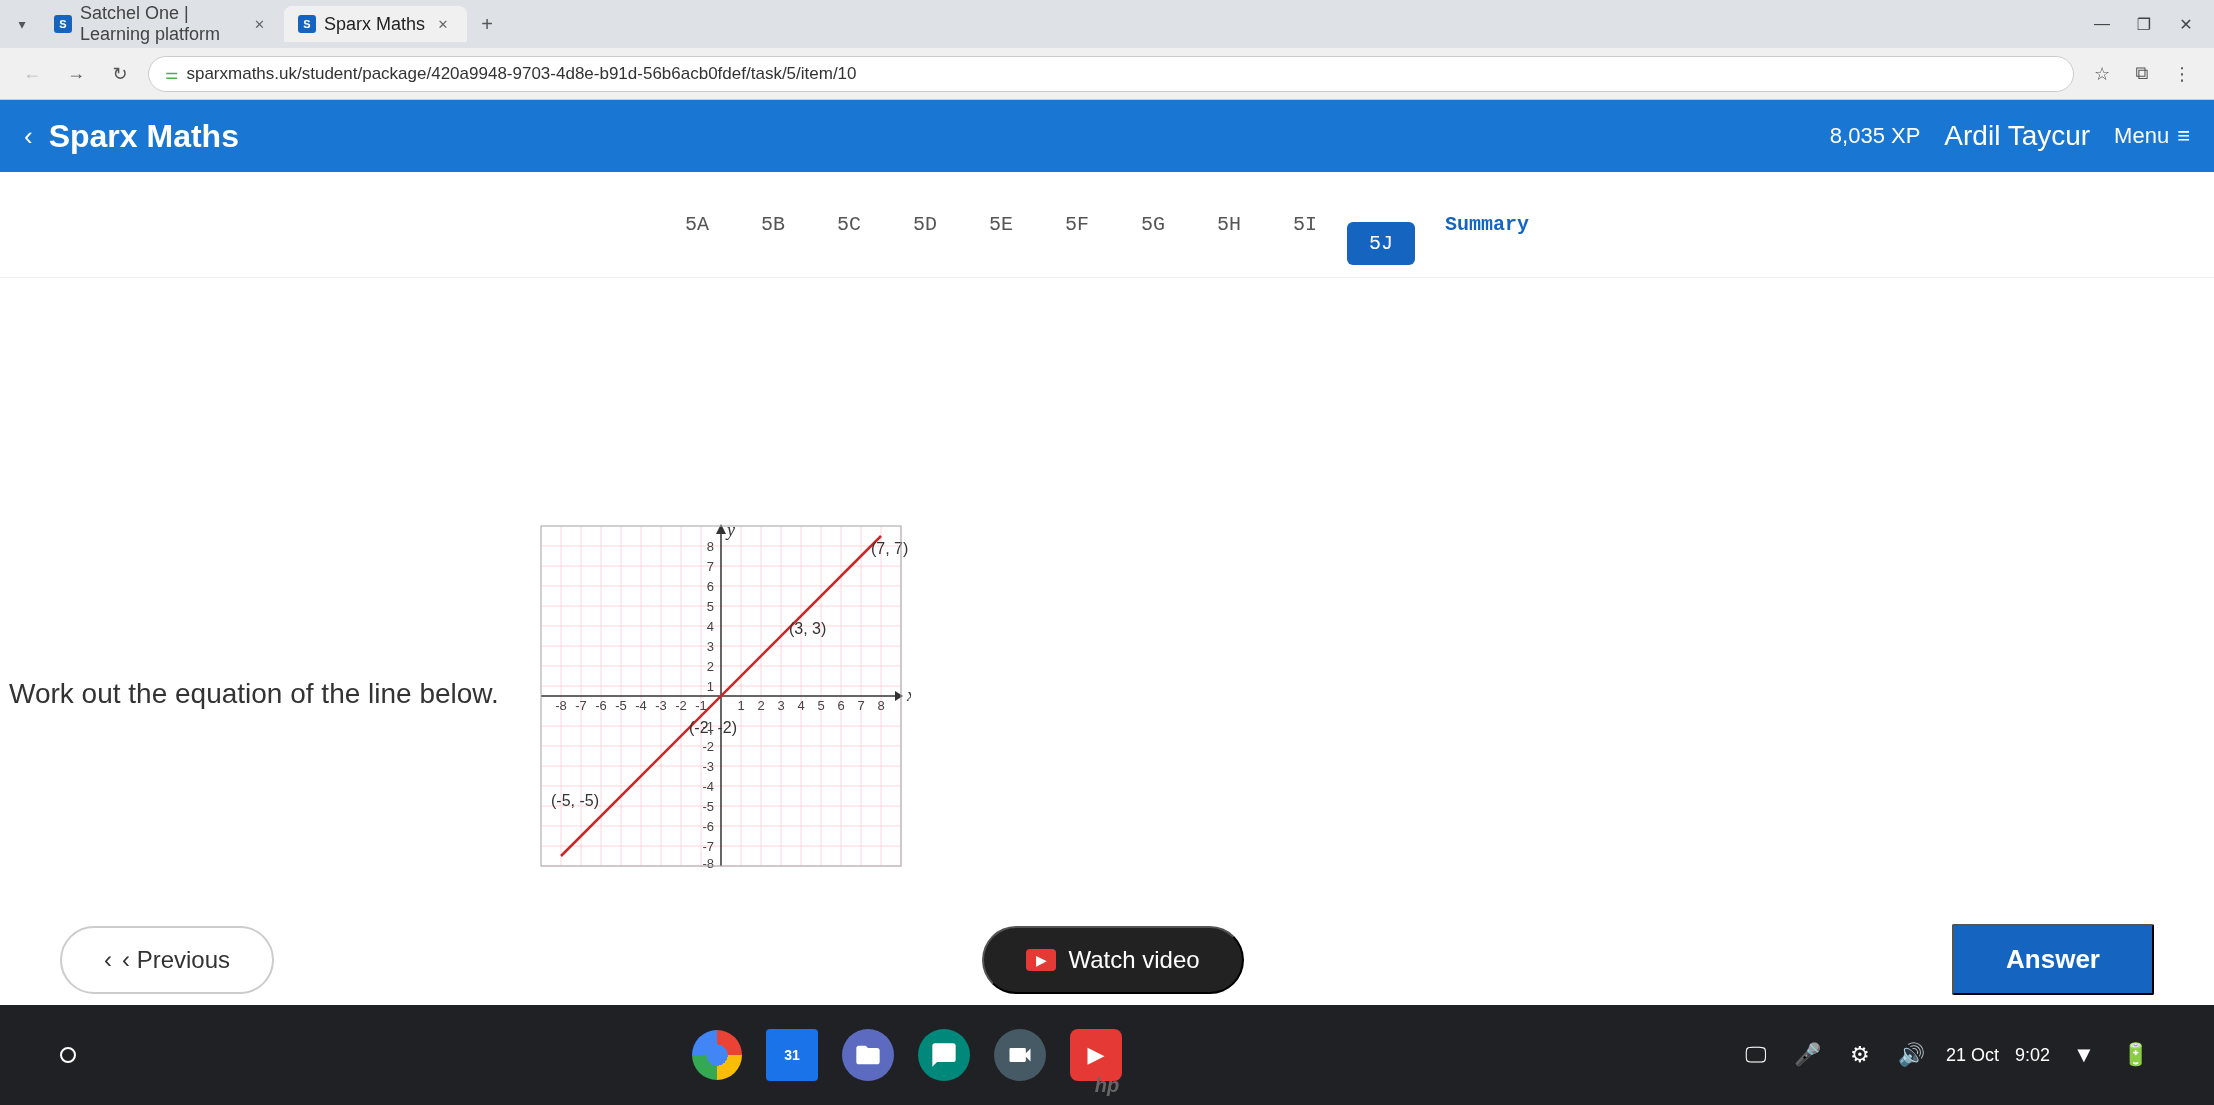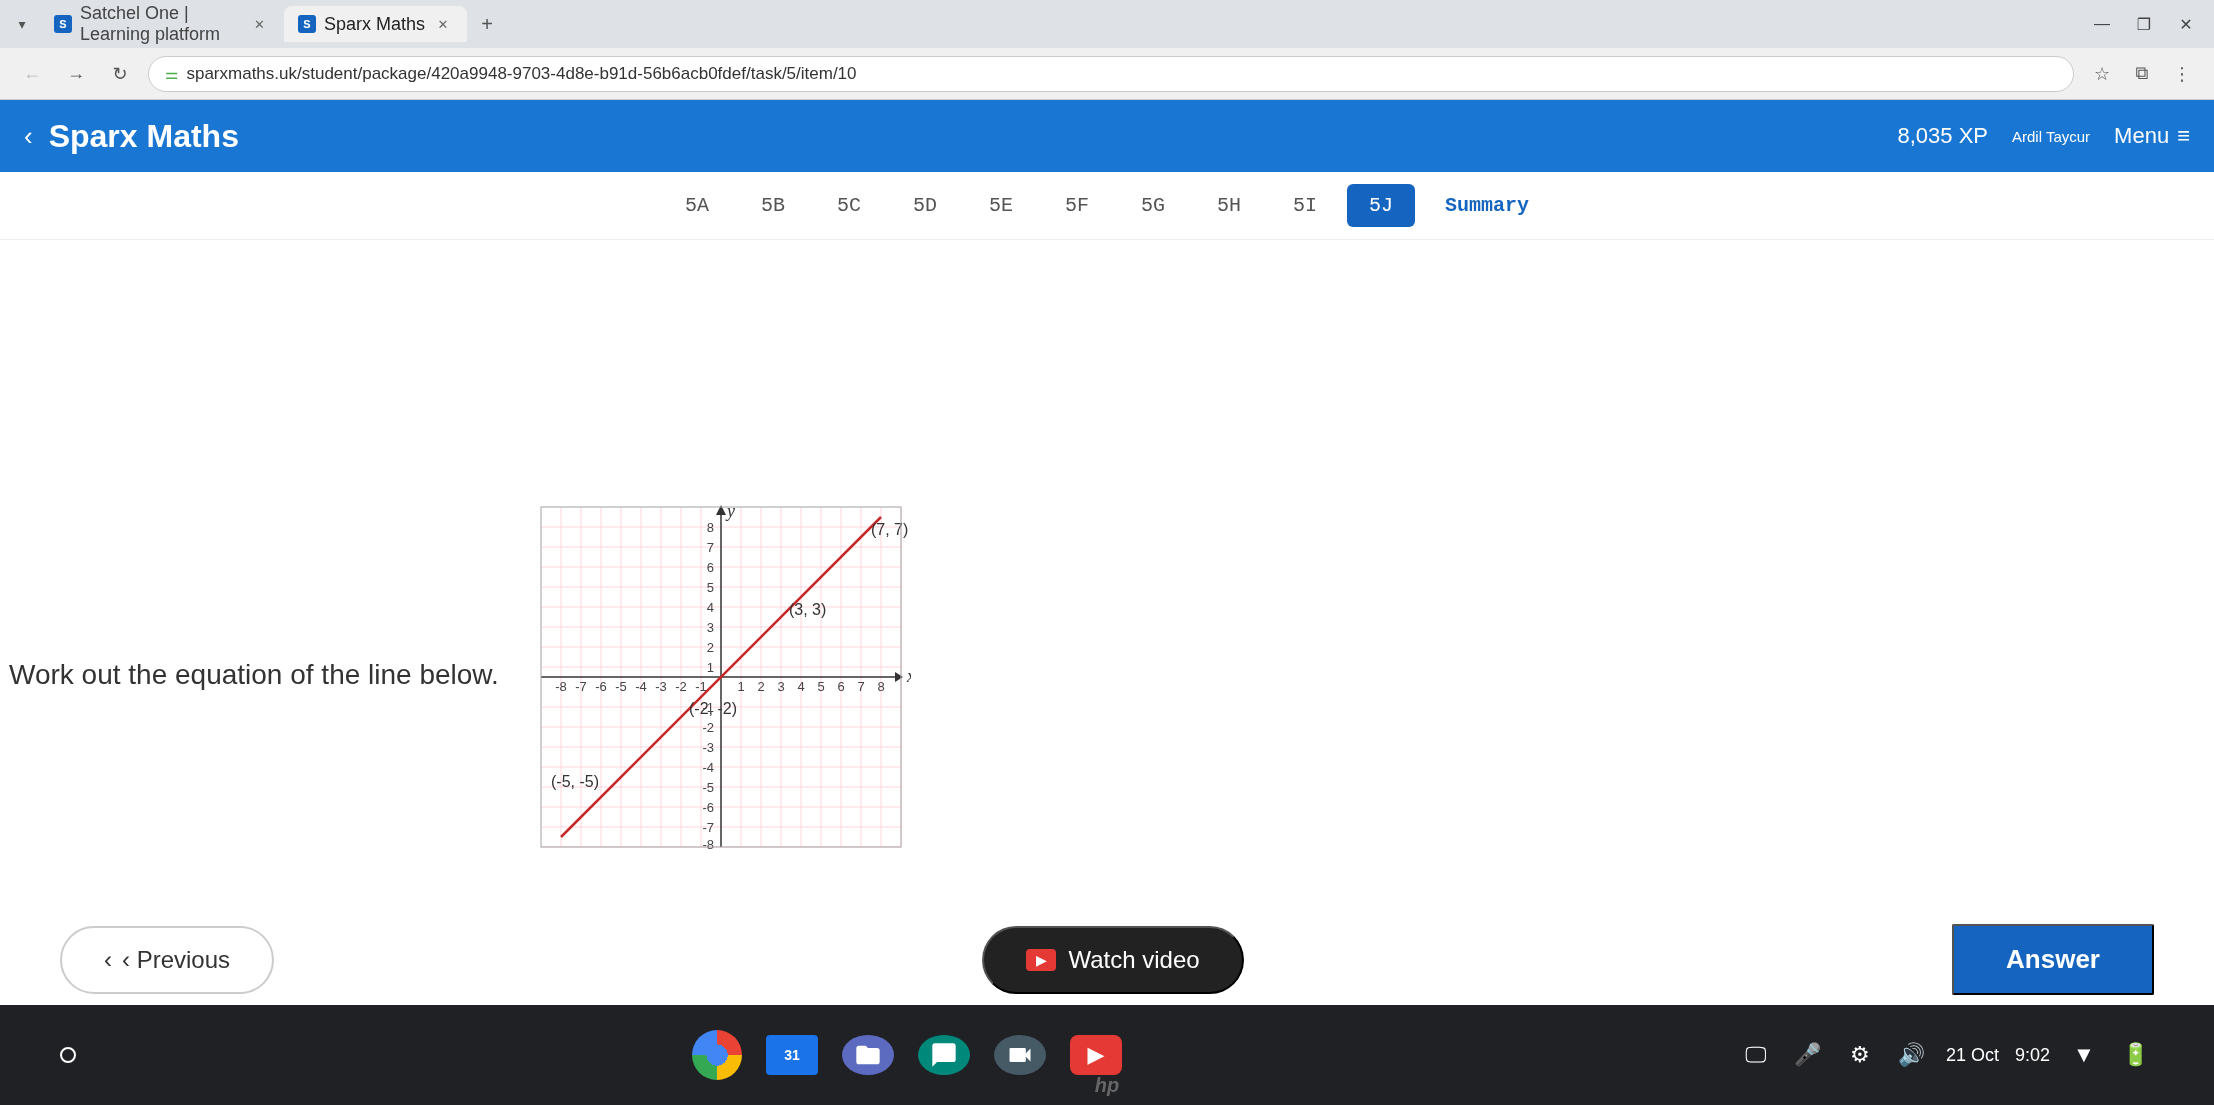--- a/index.html
+++ b/index.html
@@ -197,21 +197,21 @@
     }
 
     .xp-display {
       color: white;
       font-size: 22px;
       font-weight: 500;
     }
 
     .user-name {
       color: white;
-      font-size: 15px;
+      font-size: 28px;
     }
 
     .menu-btn {
       display: flex;
       align-items: center;
       gap: 8px;
       color: white;
       font-size: 22px;
       cursor: pointer;
     }
@@ -233,20 +233,21 @@
       border-radius: 6px;
       font-size: 20px;
       font-weight: 500;
       color: #555;
       cursor: pointer;
     }
 
     .nav-tab.active {
       background: #1565c0;
       color: white;
+      margin-top: 38px;
     }
 
     .nav-tab.summary {
       color: #1565c0;
       font-weight: 600;
       text-align: right;
     }
 
     
     .main-content {
@@ -345,21 +346,21 @@
       padding: 0 60px;
     }
 
     .taskbar-center {
       display: flex;
       align-items: center;
       gap: 24px;
     }
 
     .taskbar-icon {
-      width: 52px; height: 40px;
+      width: 52px; height: 52px;
       border-radius: 50%;
       display: flex; align-items: center; justify-content: center;
       font-size: 28px;
       cursor: pointer;
     }
 
     .taskbar-right {
       display: flex;
       align-items: center;
       gap: 16px;

